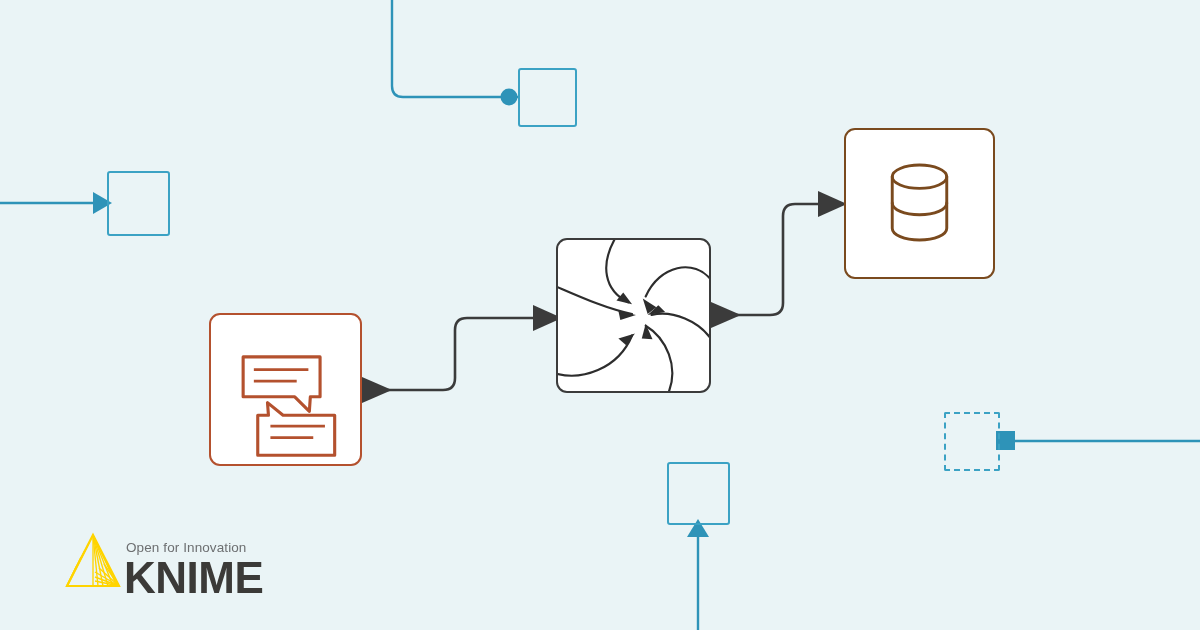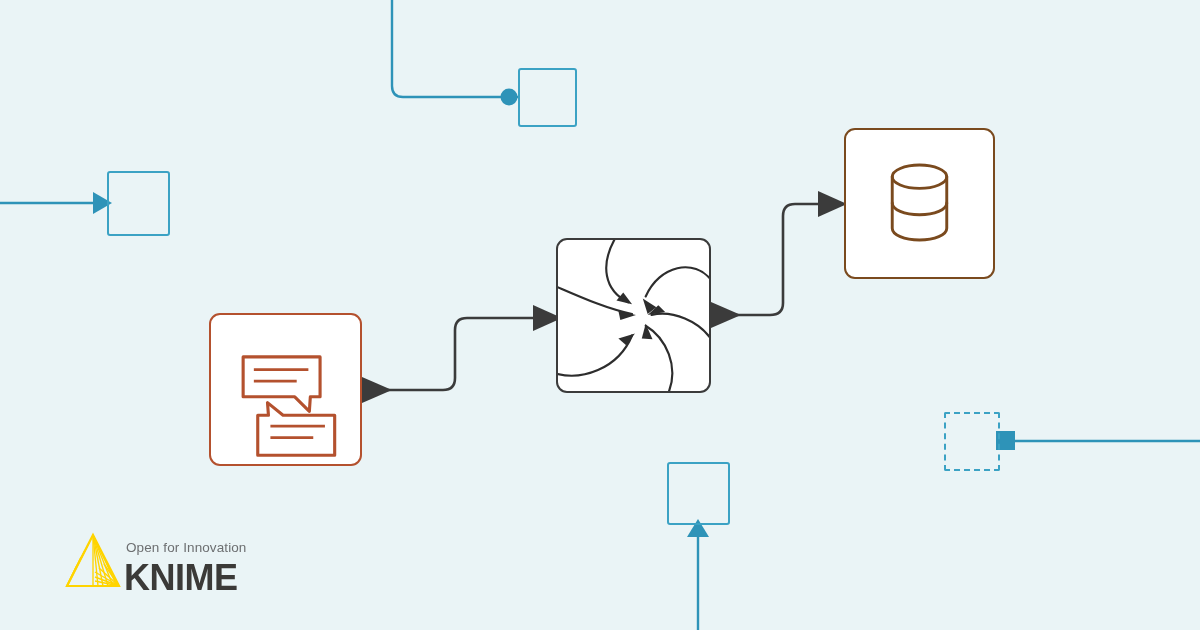--- a/index.html
+++ b/index.html
@@ -79,21 +79,21 @@
     font-size: 13.5px;
     line-height: 14px;
     color: #6d6f71;
     letter-spacing: 0.1px;
     white-space: nowrap;
   }
   .logo-word {
     position: absolute;
     left: 60px;
     top: 25px;
-    font-size: 36px;
+    font-size: 44px;
     line-height: 46px;
     font-weight: bold;
     color: #3b3a38;
     letter-spacing: -0.5px;
     white-space: nowrap;
   }
 </style>
 </head>
 <body>
 

